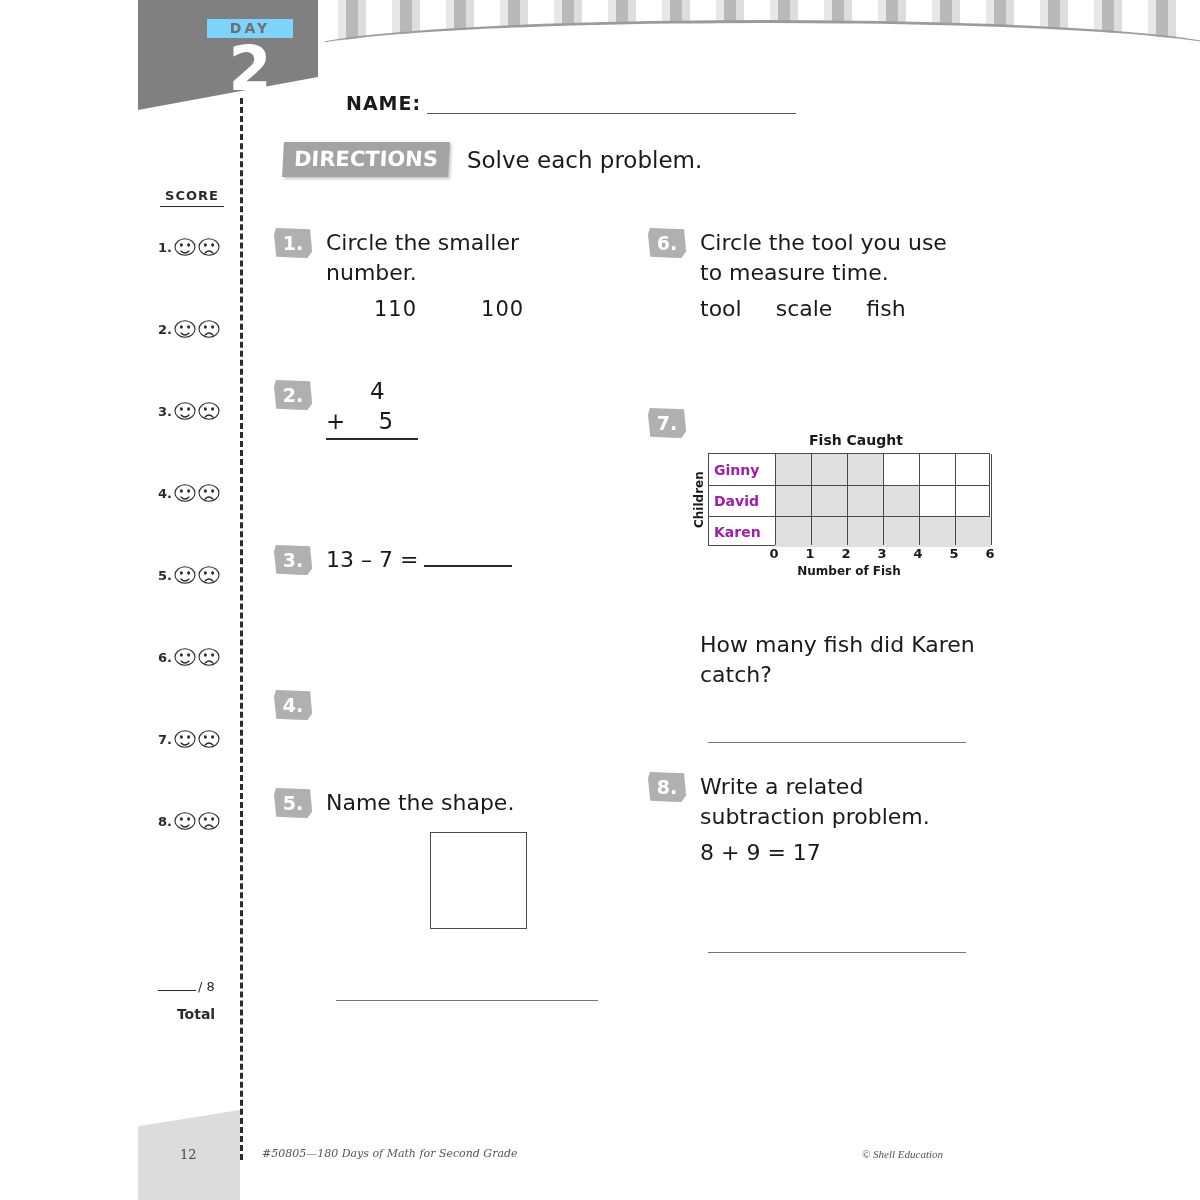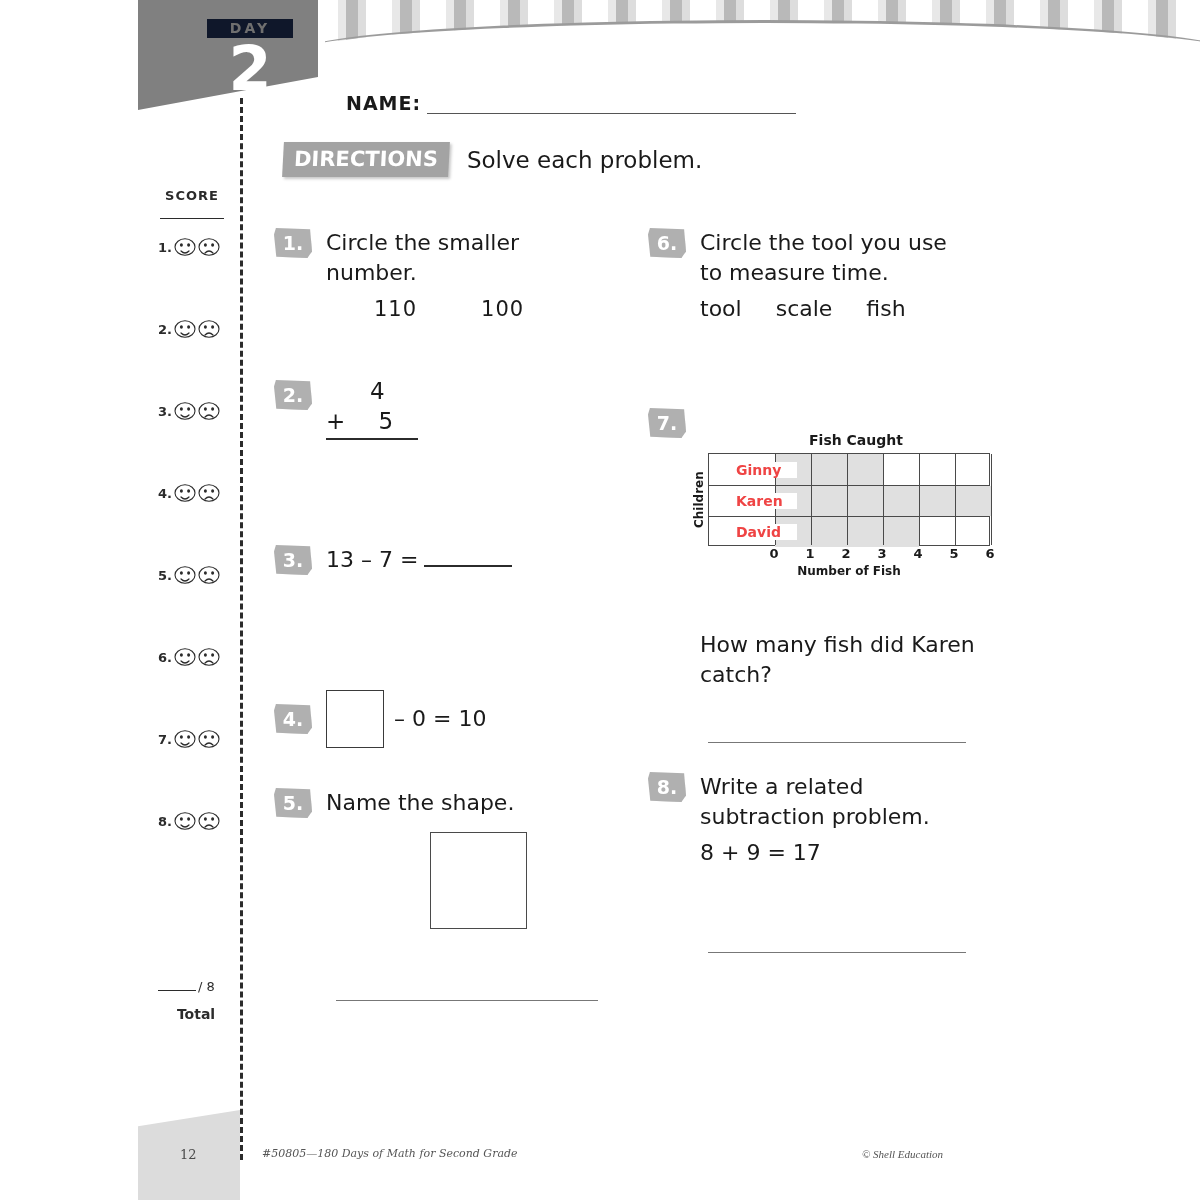--- a/index.html
+++ b/index.html
@@ -90,21 +90,21 @@
     height: 118px;
     background: #808080;
     clip-path: polygon(0 0, 100% 0, 100% 72%, 0 100%);
   }
   .day-word {
     position: absolute;
     left: 207px;
     top: 19px;
     width: 86px;
     height: 19px;
-    background: #0f172a;
+    background: #7dd3fc;
     color: #6f6f6f;
     font-family: "DejaVu Sans", sans-serif;
     font-weight: bold;
     font-size: 14px;
     letter-spacing: 3px;
     text-align: center;
     line-height: 19px;
   }
   .day-num {
     position: absolute;
@@ -156,21 +156,21 @@
     width: 90px;
   }
   .score-title {
     font-family: "DejaVu Sans", sans-serif;
     font-weight: bold;
     font-size: 13px;
     letter-spacing: 1px;
     color: #2b2b2b;
     text-align: center;
     border-bottom: 1.5px solid #2b2b2b;
-    padding-bottom: 15px;
+    padding-bottom: 3px;
     width: 64px;
     margin-left: 10px;
   }
   .score-row {
     position: absolute;
     left: 6px;
     display: flex;
     align-items: center;
     gap: 2px;
   }
@@ -397,27 +397,26 @@
     display: flex;
     align-items: center;
   }
   .grid-row + .grid-row { border-top: 1.2px solid #4a4a4a; }
   .row-name {
     width: 66px;
     flex: 0 0 66px;
     font-family: "DejaVu Sans", sans-serif;
     font-weight: bold;
     font-size: 14px;
-    color: #ef4444;
+    color: #a21caf;
     padding-left: 5px;
     box-sizing: border-box;
     z-index: 3;
     position: relative;
     background: #ffffff;
-    margin-left: 22px;
   }
   .bar {
     position: absolute;
     left: 66px;
     top: 0;
     bottom: 0;
     background: #e0e0e0;
     z-index: 1;
   }
   .vline {
@@ -663,24 +662,20 @@
 
   <div class="q" style="left:274px; top:545px;">
     <span class="qnum">3.</span>
     <span class="qbody">
       <span class="math">13 – 7 =</span><span class="blank-line"></span>
     </span>
   </div>
 
   <div class="q" style="left:274px; top:690px; align-items:center;">
     <span class="qnum">4.</span>
-    <span class="qbody" style="display:flex; align-items:center;">
-      <span class="answer-box"></span>
-      <span class="math">– 0 = 10</span>
-    </span>
   </div>
 
   <div class="q" style="left:274px; top:788px;">
     <span class="qnum">5.</span>
     <span class="qbody">
       <span>Name the shape.</span>
       <div class="shape-square"></div>
     </span>
   </div>
   <div class="long-rule" style="left:336px; top:1000px; width:262px;"></div>
@@ -702,26 +697,26 @@
   <div class="chart-wrap">
     <div class="chart-title">Fish Caught</div>
     <div class="chart-flex">
       <div class="y-axis-label">Children</div>
       <div class="grid" id="chart-grid">
           <div class="grid-row">
             <div class="bar" style="width: 108px; background: rgb(224, 224, 224);"></div>
             <div class="row-name">Ginny</div>
           </div>
           <div class="grid-row">
+            <div class="bar" style="width: 144px; background: rgb(224, 224, 224);"></div>
+            <div class="row-name">David</div>
+          </div>
+          <div class="grid-row">
             <div class="bar" style="width: 216px; background: rgb(224, 224, 224);"></div>
             <div class="row-name">Karen</div>
-          </div>
-          <div class="grid-row">
-            <div class="bar" style="width: 144px; background: rgb(224, 224, 224);"></div>
-            <div class="row-name">David</div>
           </div>
           <div class="vline" style="left: 66px;"></div>
           <div class="vline" style="left: 102px;"></div>
           <div class="vline" style="left: 138px;"></div>
           <div class="vline" style="left: 174px;"></div>
           <div class="vline" style="left: 210px;"></div>
           <div class="vline" style="left: 246px;"></div>
           <div class="vline" style="left: 282px;"></div>
         </div>
     </div>

